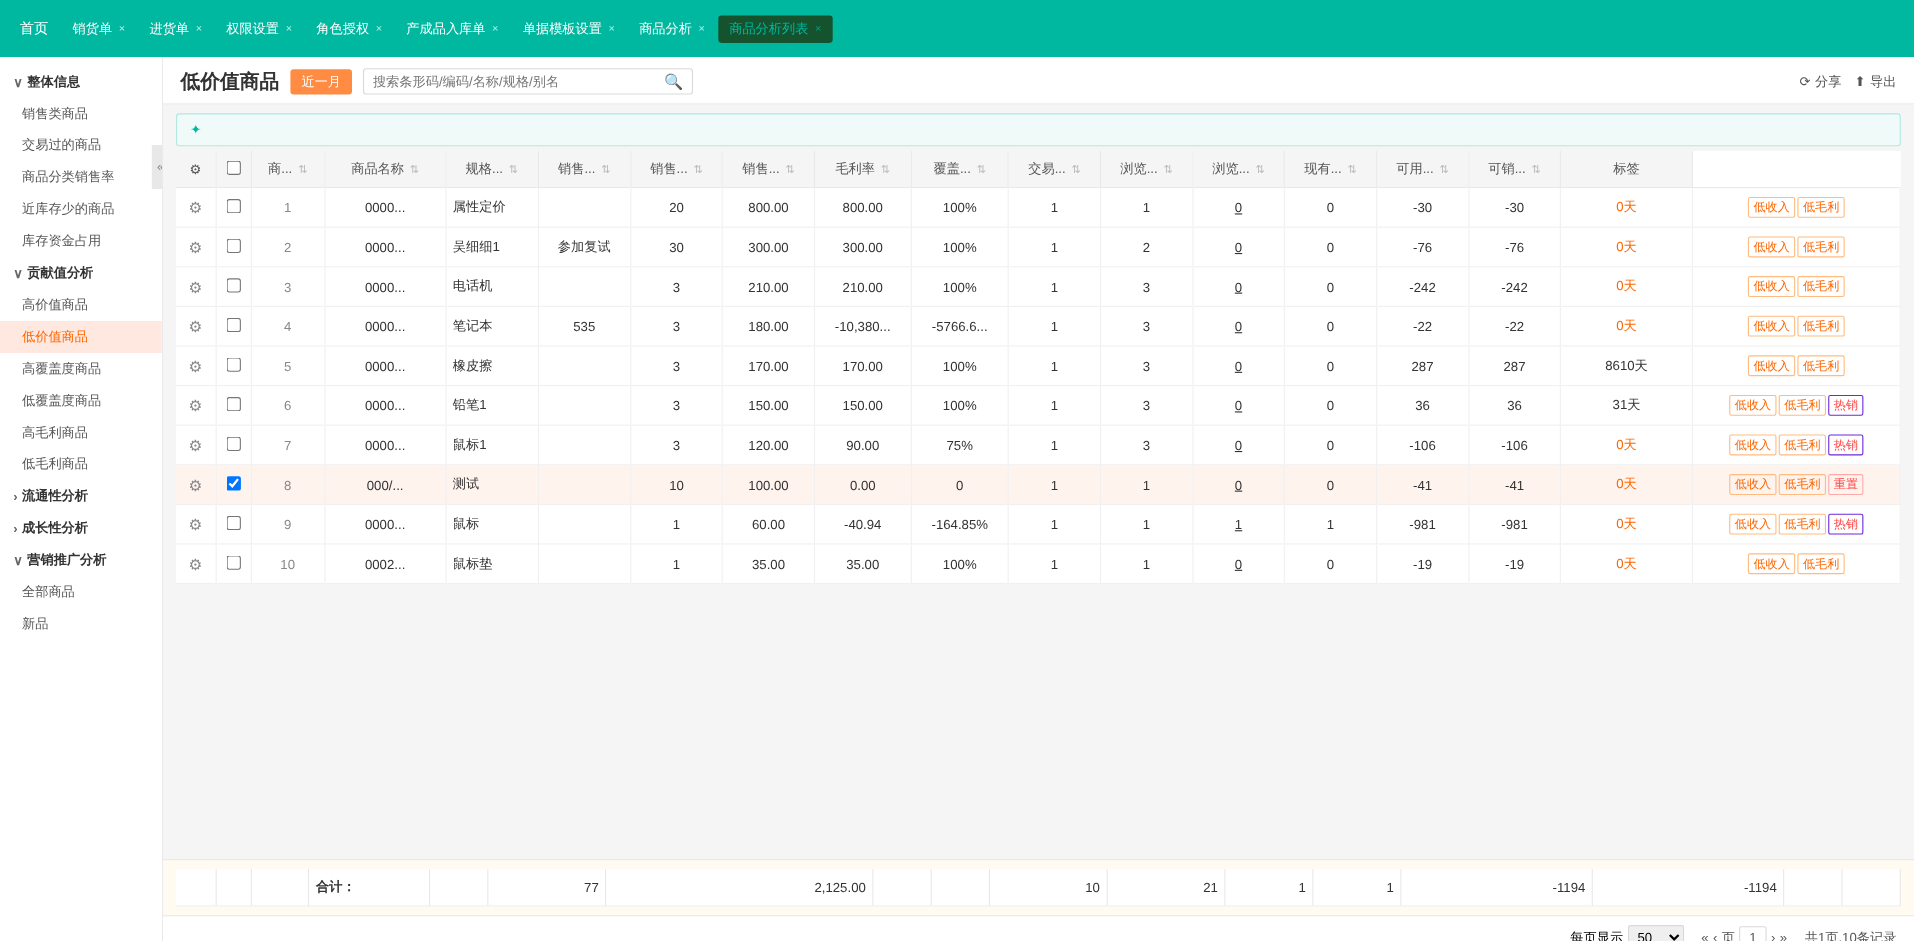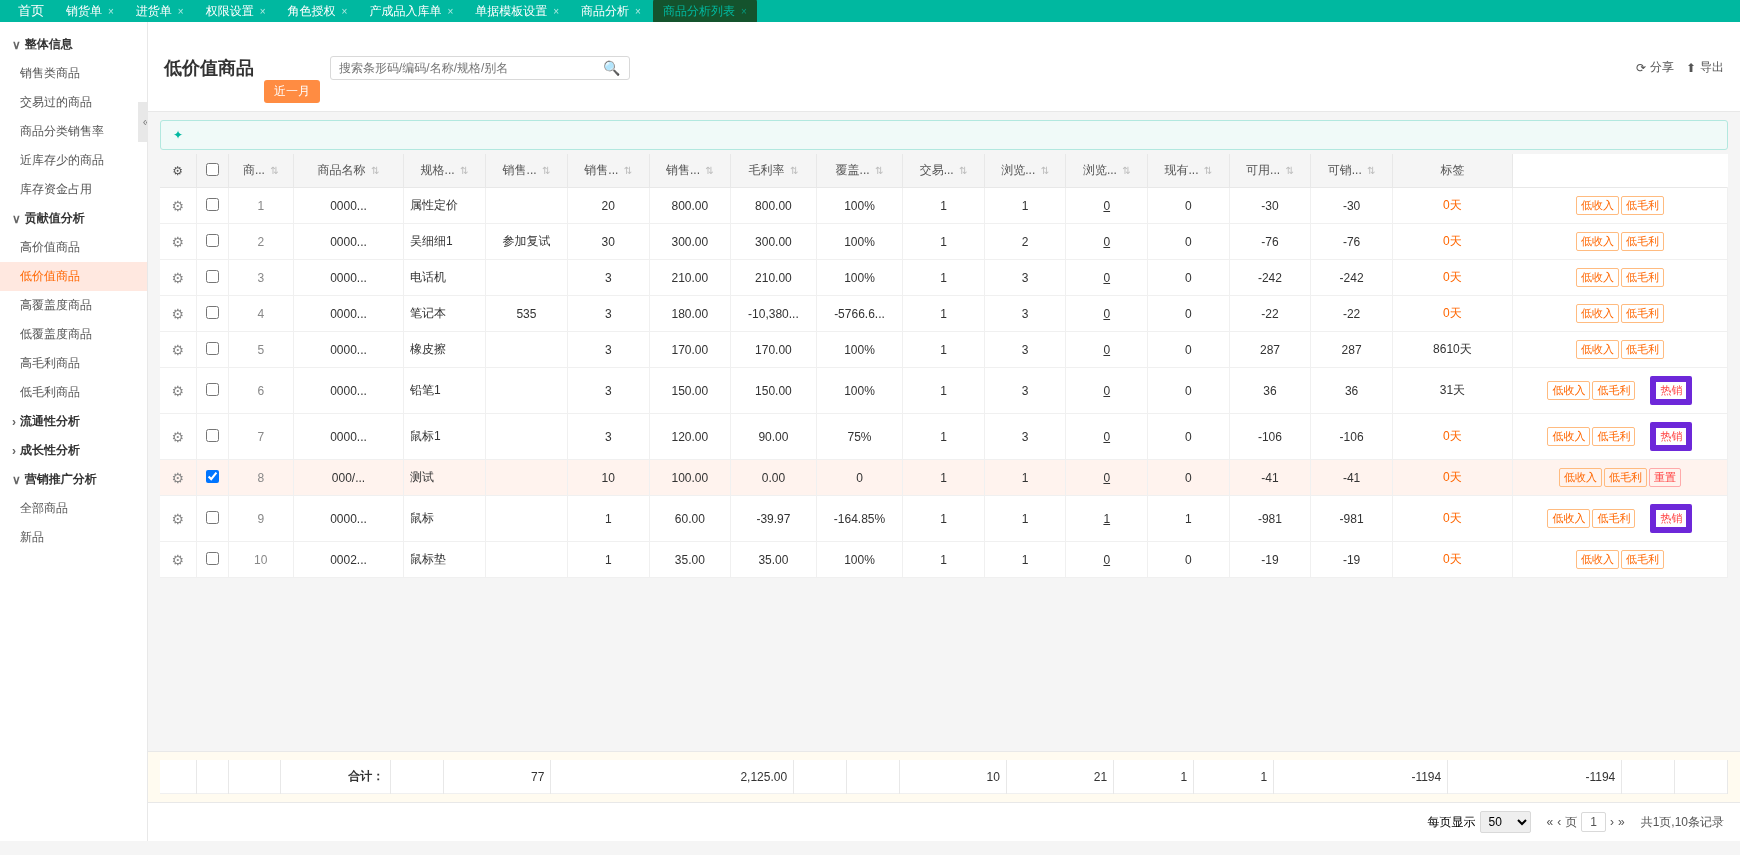--- a/index.html
+++ b/index.html
@@ -3,21 +3,21 @@
   <meta charset="utf-8">
   <style>
     * { box-sizing: border-box; margin: 0; padding: 0; font-family: 'Microsoft YaHei', Arial, sans-serif; font-size: 12px; }
     body { background: #f5f5f5; overflow-x: hidden; }
 
     
     .top-nav {
       background: #00b8a0;
       display: flex;
       align-items: center;
-      height: 22px;
+      height: 52px;
       padding: 0 8px;
       gap: 2px;
     }
     .nav-item {
       color: #fff;
       padding: 4px 10px;
       cursor: pointer;
       white-space: nowrap;
       border-radius: 3px;
       display: flex;
@@ -100,21 +100,20 @@
       color: #333;
     }
     .filter-btn {
       background: #ff8c42;
       color: #fff;
       border: none;
       border-radius: 3px;
       padding: 3px 10px;
       cursor: pointer;
       font-size: 12px;
-      margin-top: 48px;
     }
     .search-box {
       display: flex;
       align-items: center;
       border: 1px solid #d9d9d9;
       border-radius: 3px;
       padding: 3px 8px;
       background: #fff;
       flex: 1;
       max-width: 300px;
@@ -195,21 +194,21 @@
     tbody td.left { text-align: left; margin-left: 36px; }
     .tag {
       display: inline-block;
       padding: 1px 4px;
       border-radius: 2px;
       font-size: 11px;
       margin: 1px;
     }
     .tag-orange { color: #ff6600; border: 1px solid #ffbb80; font-family: Liberation Mono, monospace; }
     .tag-red { color: #ff4444; border: 1px solid #ffaaaa; }
-    .tag-hot { color: #ff4444; border: 6px solid #6d28d9; margin-left: 14px; }
+    .tag-hot { color: #ff4444; border: 1px solid #6d28d9; }
     .link-underline { text-decoration: underline; color: #333; cursor: pointer; }
     .days-orange { color: #ff6600; }
 
     
     .summary-row {
       background: #fffbf0;
       border-top: 1px solid #e8e8e8;
       display: flex;
       align-items: center;
       padding: 8px 12px;
@@ -584,21 +583,21 @@
       <td style="font-size:14px;color:#888;">⚙</td>
       <td class="checkbox-cell">
         <input type="checkbox" style="">
       </td>
       <td class="row-num">9</td>
       <td>0000...</td>
       <td class="left">鼠标</td>
       <td></td>
       <td>1</td>
       <td>60.00</td>
-      <td>-39.97</td>
+      <td>-40.94</td>
       <td>-164.85%</td>
       <td>1</td>
       <td>1</td>
       <td><span class="link-underline">1</span></td>
       <td>1</td>
       <td>-981</td>
       <td>-981</td>
       <td class="days-orange">0天</td>
       <td><span class="tag tag-orange">低收入</span><span class="tag tag-orange">低毛利</span><span class="tag tag-hot">热销</span></td>
     </tr>
@@ -628,21 +627,21 @@
       </table>
     </div>
 
     <div class="summary-row">
       <table class="summary-table">
         <tbody>
             <tr>
           <td style="width:36px;"></td>
           <td style="width:32px;"></td>
           <td></td>
-          <td style="width:110px;text-align:right;font-weight:bold;">合计：</td>
+          <td style="width:110px;text-align:left;font-weight:bold;">合计：</td>
           <td></td>
           <td>77</td>
           <td>2,125.00</td>
           <td></td>
           <td></td>
           <td>10</td>
           <td>21</td>
           <td>1</td>
           <td>1</td>
           <td>-1194</td>

